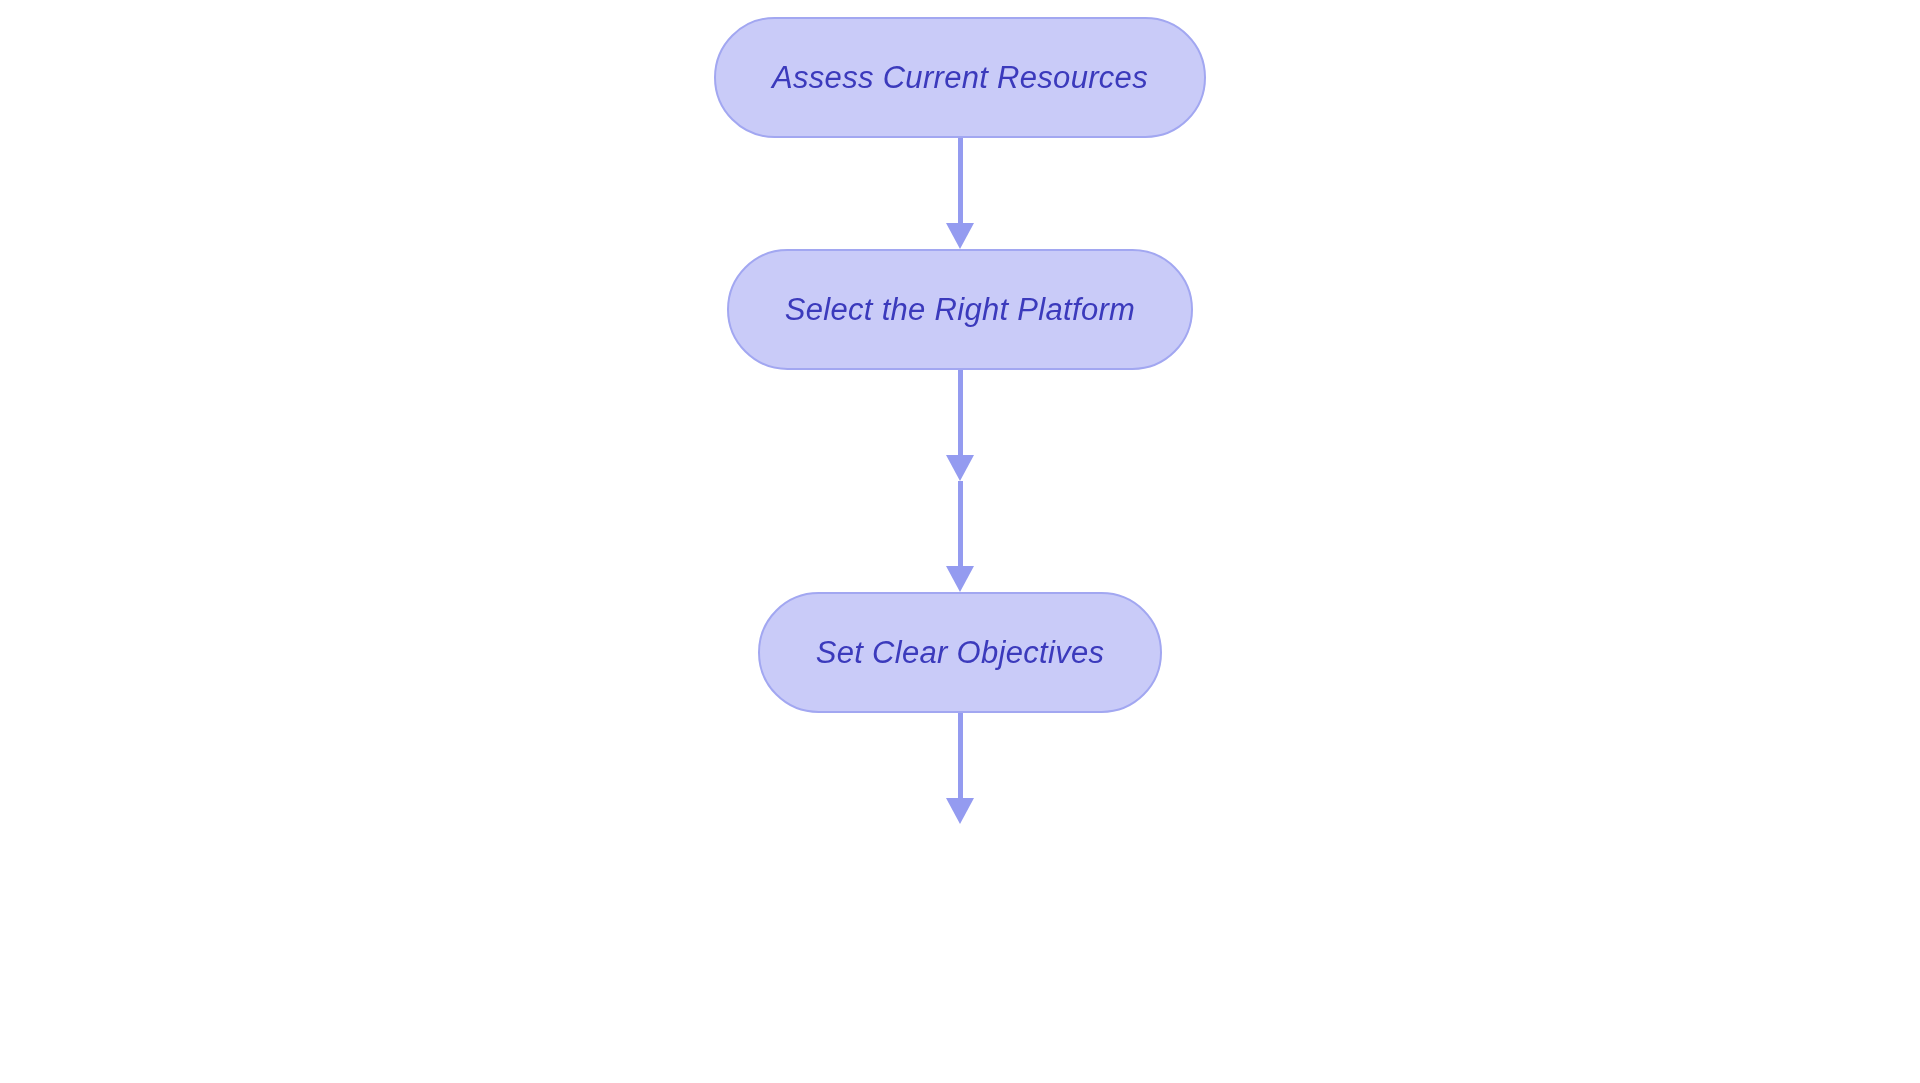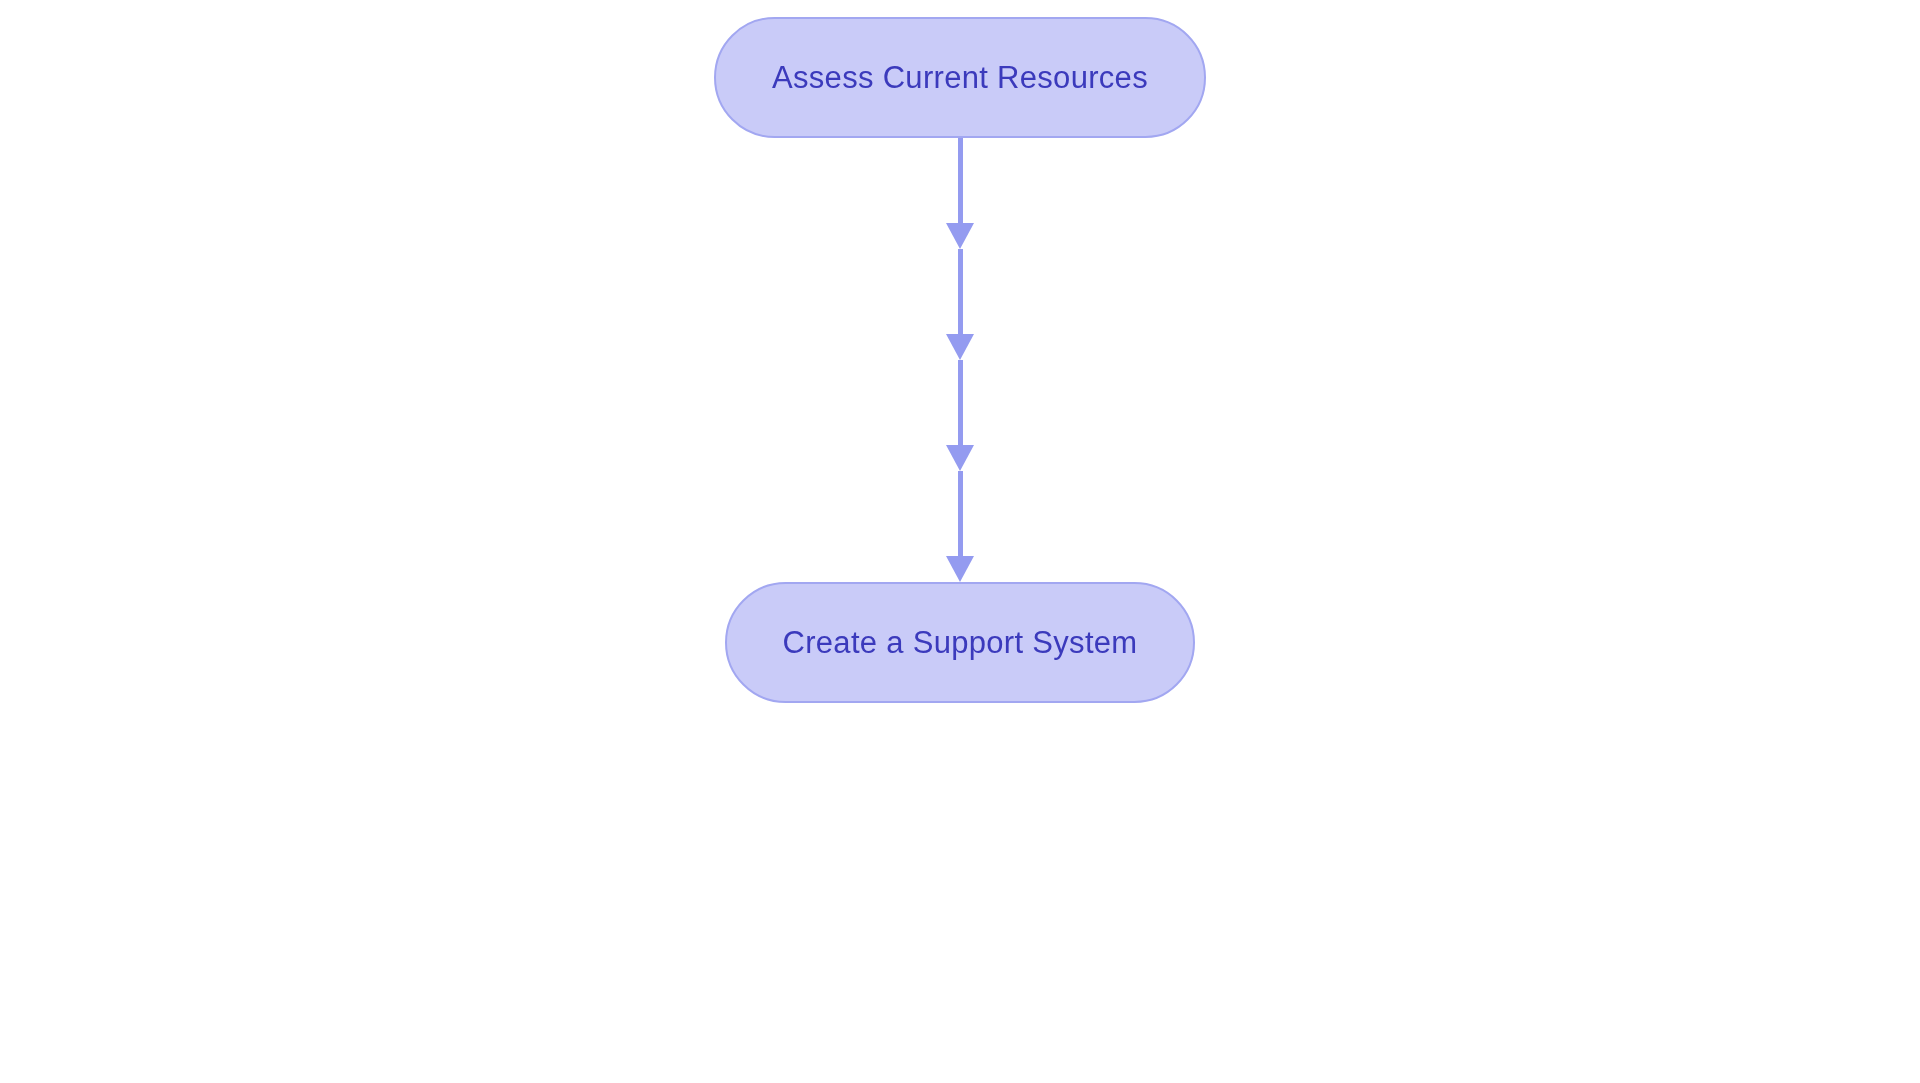--- a/index.html
+++ b/index.html
@@ -29,20 +29,21 @@
     height: 121px;
     min-width: 306px;
     padding: 0 56px;
     display: flex;
     align-items: center;
     justify-content: center;
     background: var(--node-fill);
     border: 2px solid var(--node-border);
     border-radius: 61px;
     flex: 0 0 auto;
+    font-style: italic;
   }
   .node-label {
     font-size: 31px;
     letter-spacing: 0.3px;
     color: var(--node-text);
     white-space: nowrap;
   }
   .connector {
     height: 111px;
     display: flex;
@@ -68,28 +69,31 @@
 <body>
 
 <div class="flowchart">
     <div class="node">
       <span class="node-label">Assess Current Resources</span>
     </div>
     <div class="connector">
       <div class="arrow-line"></div>
       <div class="arrow-head"></div>
     </div>
-    <div class="connector">
-      <div class="arrow-line"></div>
-      <div class="arrow-head"></div>
+    <div class="node">
+      <span class="node-label">Select the Right Platform</span>
     </div>
     <div class="connector">
       <div class="arrow-line"></div>
       <div class="arrow-head"></div>
     </div>
     <div class="connector">
       <div class="arrow-line"></div>
       <div class="arrow-head"></div>
     </div>
     <div class="node">
-      <span class="node-label">Create a Support System</span>
+      <span class="node-label">Set Clear Objectives</span>
+    </div>
+    <div class="connector">
+      <div class="arrow-line"></div>
+      <div class="arrow-head"></div>
     </div>
   </div>
 
 </body></html>

